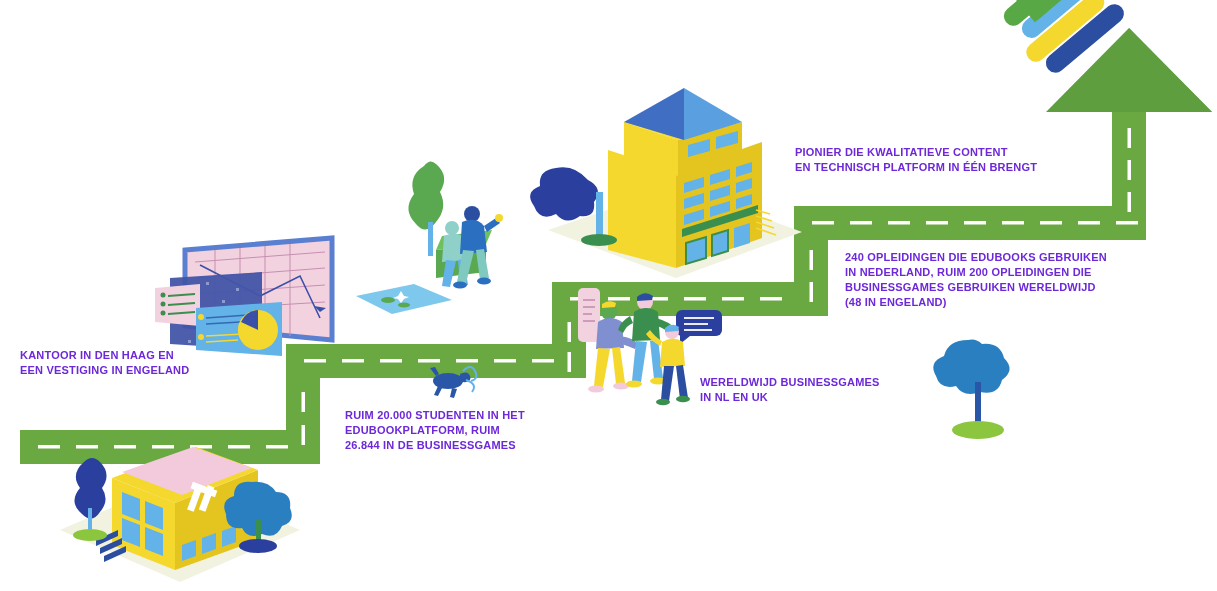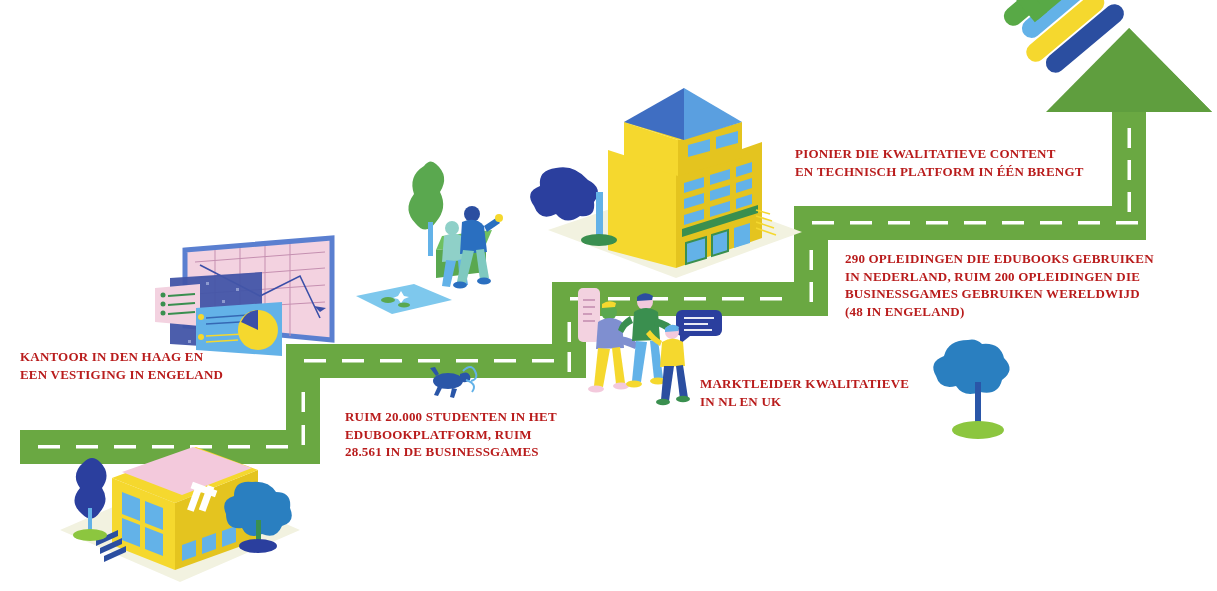--- a/index.html
+++ b/index.html
@@ -1,19 +1,19 @@
 <!DOCTYPE html>
 <html><head>
 <meta charset="utf-8">
 <style>
   html,body{margin:0;padding:0;background:#ffffff;}
   body{font-family:"Liberation Sans",sans-serif;}
   #stage{position:relative;width:1217px;height:591px;overflow:hidden;background:#ffffff;}
   #stage svg{position:absolute;left:0;top:0;}
-  .label{position:absolute;color:#b91c1c;font-weight:bold;font-size:13px;line-height:1.35;letter-spacing:.2px;white-space:pre-line;font-family:Liberation Serif, serif;}
+  .label{position:absolute;color:#6d28d9;font-weight:bold;font-size:11px;line-height:1.35;letter-spacing:.2px;white-space:pre-line;font-family:Liberation Sans, sans-serif;}
   #lbl-office{left:20px;top:348px;width:270px;}
   #lbl-students{left:345px;top:408px;width:260px;}
   #lbl-market{left:700px;top:375px;width:250px;}
   #lbl-programs{left:845px;top:250px;width:350px;}
   #lbl-pioneer{left:795px;top:145px;width:330px;}
 </style>
 </head>
 <body>
 
 <div id="stage">
@@ -370,23 +370,23 @@
       <rect x="975" y="382" width="6" height="48" fill="#2a56a8"></rect>
       <ellipse cx="978" cy="430" rx="26" ry="9" fill="#8cc63f"></ellipse>
     </g>
 
   </svg>
 
   <div class="label" id="lbl-office">KANTOOR IN DEN HAAG EN
 EEN VESTIGING IN ENGELAND</div>
   <div class="label" id="lbl-students">RUIM 20.000 STUDENTEN IN HET
 EDUBOOKPLATFORM, RUIM
-28.561 IN DE BUSINESSGAMES</div>
-  <div class="label" id="lbl-market">MARKTLEIDER KWALITATIEVE
+26.844 IN DE BUSINESSGAMES</div>
+  <div class="label" id="lbl-market">WERELDWIJD BUSINESSGAMES
 IN NL EN UK</div>
-  <div class="label" id="lbl-programs">290 OPLEIDINGEN DIE EDUBOOKS GEBRUIKEN
+  <div class="label" id="lbl-programs">240 OPLEIDINGEN DIE EDUBOOKS GEBRUIKEN
 IN NEDERLAND, RUIM 200 OPLEIDINGEN DIE
 BUSINESSGAMES GEBRUIKEN WERELDWIJD
 (48 IN ENGELAND)</div>
   <div class="label" id="lbl-pioneer">PIONIER DIE KWALITATIEVE CONTENT
 EN TECHNISCH PLATFORM IN ÉÉN BRENGT</div>
 
 </div>
 
 </body></html>

